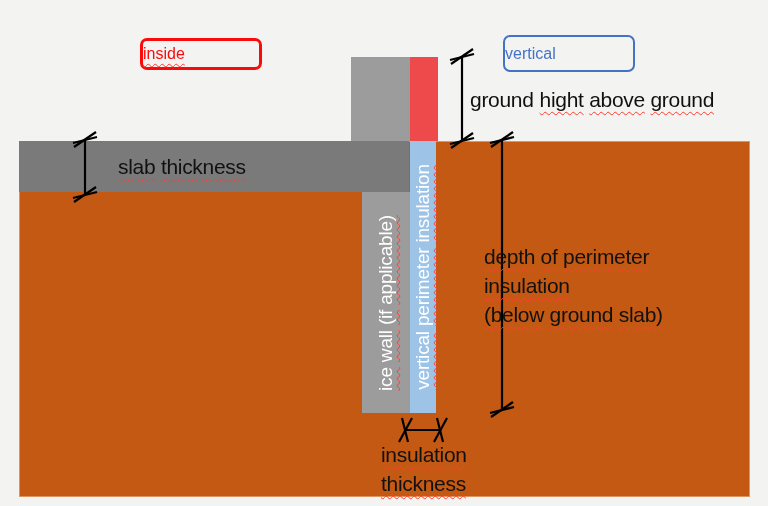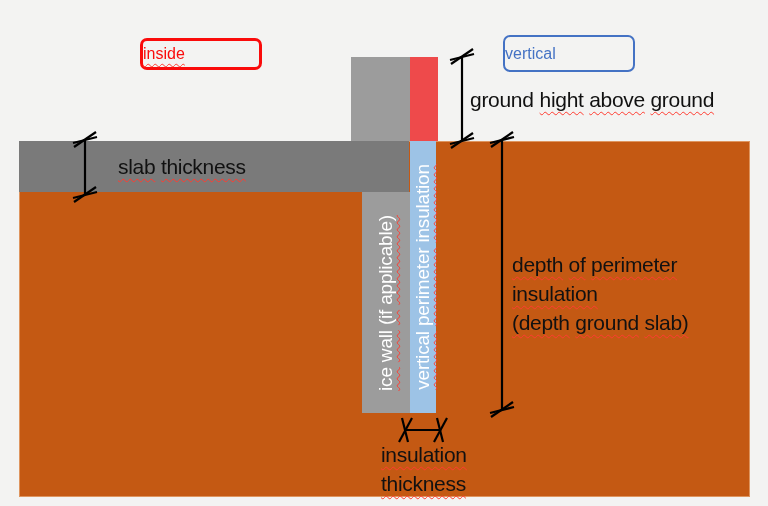--- a/index.html
+++ b/index.html
@@ -170,24 +170,24 @@
   </div>
 
   <div class="label" style="left:88px; top:152px;margin-left:30px;">
     <span class="wavy-words"><span class="w">slab</span> <span class="w">thickness</span></span>
   </div>
 
   <div class="label" style="left:470px; top:85px;">
     <span>ground</span><span class="wavy-words socket-wavy"><span class="w">hight</span> <span class="w">above</span> <span class="w">ground</span></span>
   </div>
 
-  <div class="label" style="left:512px; top:242px;margin-top:8px;">
+  <div class="label" style="left:484px; top:242px;">
     <div class="wavy-words"><span class="w">depth</span> <span class="w">of</span> <span class="w">perimeter</span></div>
     <div class="wavy-words"><span class="w">insulation</span></div>
-    <div class="wavy-words"><span class="w">(depth</span> <span class="w">ground</span> <span class="w">slab)</span></div>
+    <div class="wavy-words"><span class="w">(below</span> <span class="w">ground</span> <span class="w">slab)</span></div>
   </div>
 
   <div class="label" style="left:381px; top:440px;">
     <div class="wavy-words"><span class="w">insulation</span></div>
     <div class="wavy-words"><span class="w">thickness</span></div>
   </div>
 
 </div>
 
 </body></html>

